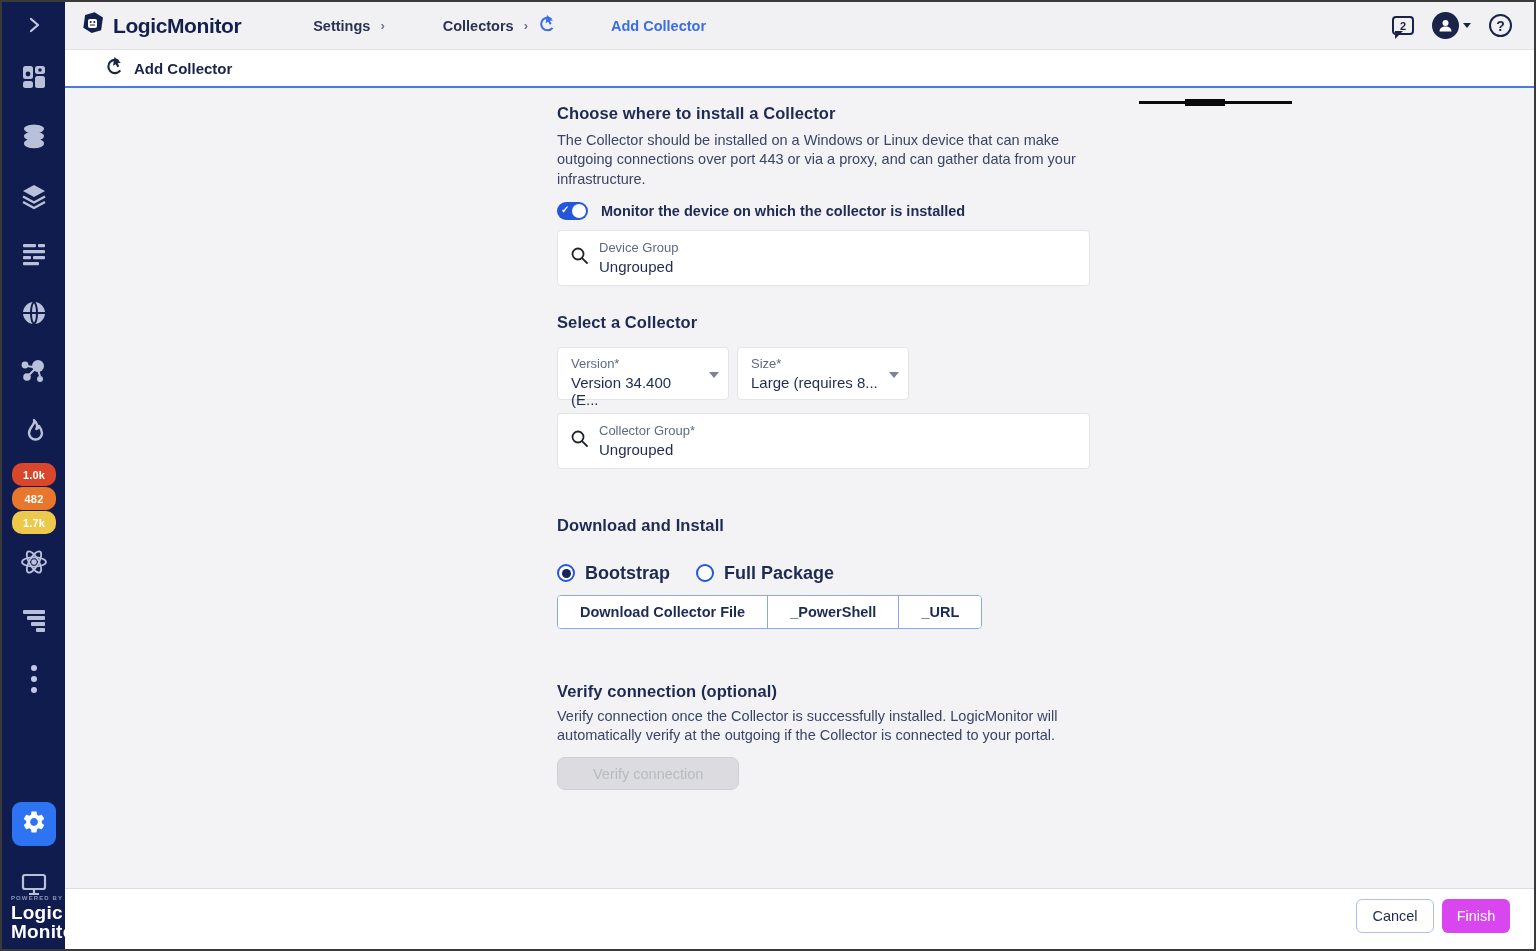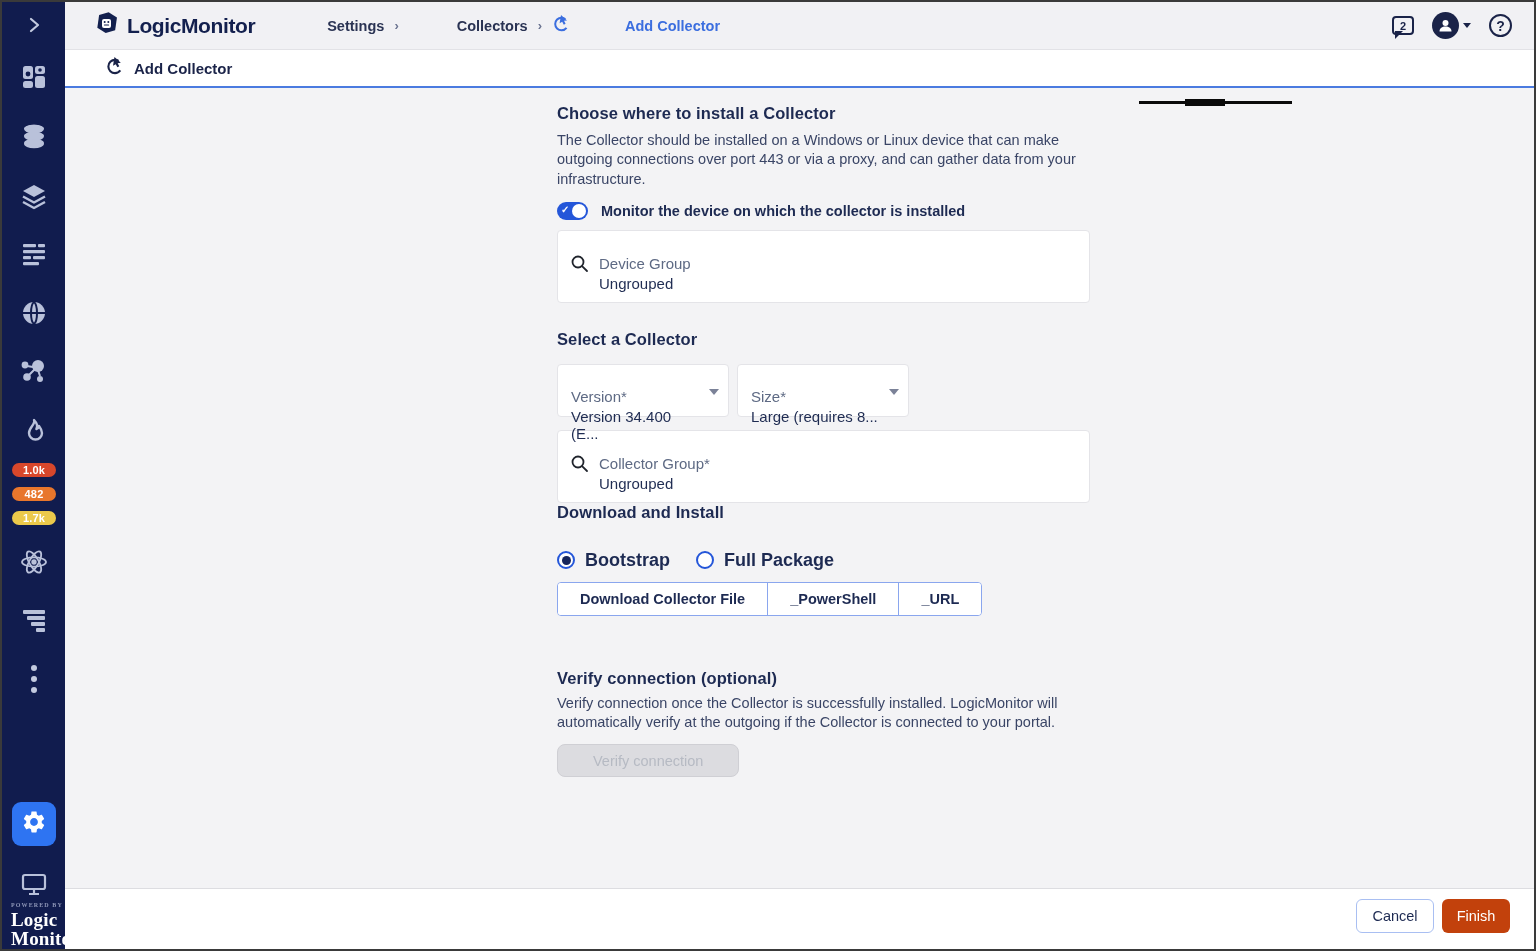--- a/index.html
+++ b/index.html
@@ -10,35 +10,35 @@
     border:2px solid #3a3a3a; overflow:hidden; background:#f3f3f5;
   }
   
   .sidebar {
     position:absolute; left:0; top:0; width:63px; height:100%;
     background:#111c4e; z-index:5;
   }
   .side-icon { position:absolute; left:0; width:63px; display:flex; justify-content:center; cursor:pointer; }
   .side-icon svg { display:block; }
   .badge-pill {
-    position:absolute; left:10px; width:44px; height:14px; border-radius:10px;
+    position:absolute; left:10px; width:44px; height:23px; border-radius:10px;
     color:#fff; font-size:11px; font-weight:bold; display:flex; align-items:center; justify-content:center;
     letter-spacing:.2px;
   }
   .settings-tile {
     position:absolute; left:10px; top:800px; width:44px; height:44px;
     background:#2e74f2; border-radius:9px; display:flex; align-items:center; justify-content:center; cursor:pointer;
   }
-  .powered { position:absolute; left:9px; bottom:1px; line-height:1;font-family:Liberation Serif, serif; }
+  .powered { position:absolute; left:9px; bottom:8px; line-height:1; }
   .powered .pby { color:#8f97b8; font-size:6px; font-weight:bold; letter-spacing:1.1px; margin-bottom:2px; }
   .powered .pl { color:#fff; font-size:19px; font-weight:bold; letter-spacing:.2px; }
   
   .topbar {
     position:absolute; left:63px; top:0; right:0; height:48px; background:#f1f1f4;
-    border-bottom:1px solid #e2e2e6; display:flex; align-items:center; padding:0 22px 0 28px; z-index:4;
+    border-bottom:1px solid #e2e2e6; display:flex; align-items:center; padding:0 22px 0 14px; z-index:4;
   }
   .logo { display:flex; align-items:center; gap:7px; margin-right:24px; }
   .logo-text { font-size:21px; font-weight:bold; color:#13204e; letter-spacing:-0.4px; }
   .crumbs { display:flex; align-items:center; gap:10px; }
   .crumb { font-size:14.5px; font-weight:bold; color:#2a3353; cursor:pointer;margin-left:48px; }
   .crumb-sep { color:#6a7390; font-size:13px; font-weight:bold; }
   .crumb-active { display:flex; align-items:center; gap:6px; color:#3b6edf; cursor:pointer; }
   .crumb-active .crumb { color:#3b6edf; }
   .topbar-right { margin-left:auto; display:flex; align-items:center; gap:18px; }
   .chat-icon { position:relative; width:22px; height:19px; border:2px solid #1a2348; border-radius:4px;
@@ -64,21 +64,21 @@
   h2.sec { font-size:16.5px; font-weight:bold; color:#1d2a52; letter-spacing:.1px; }
   p.desc { font-size:14.5px; color:#3a4566; line-height:1.33; margin-top:8px; }
   .toggle-row { display:flex; align-items:center; gap:13px; margin-top:13px; cursor:pointer; }
   .toggle { position:relative; width:31px; height:18px; border-radius:10px; background:#2456d9; flex:none; }
   .toggle .knob { position:absolute; right:2px; top:2px; width:14px; height:14px; border-radius:50%; background:#fff; }
   .toggle .chk { position:absolute; left:4px; top:2px; color:#fff; font-size:10px; font-weight:bold; }
   .toggle-label { font-size:14.5px; font-weight:bold; color:#1d2a52; }
   .field-card { background:#fff; border:1px solid #e4e4e8; border-radius:4px; display:flex; align-items:center;
     padding:9px 14px 10px 12px; margin-top:10px; min-height:55px; cursor:text; }
   .field-card .sicon { margin-right:10px; flex:none; }
-  .f-label { font-size:15px; color:#5e6a84;margin-top:15px; }
+  .f-label { font-size:13px; color:#5e6a84; }
   .f-value { font-size:15px; color:#1f2c52; margin-top:3px; }
   .dd-row { display:flex; gap:8px; margin-top:15px; }
   .dd { position:relative; width:172px; height:53px; background:#fff; border:1px solid #e4e4e8; border-radius:4px;
     padding:8px 26px 8px 13px; cursor:pointer; }
   .dd .caret { position:absolute; right:9px; top:24px; width:0; height:0; border:5px solid transparent; border-top:6px solid #7b8298; }
   .radio-row { display:flex; align-items:center; gap:26px; margin-top:28px; }
   .radio-item { display:flex; align-items:center; gap:10px; cursor:pointer; }
   .radio { width:18px; height:18px; border-radius:50%; border:2px solid #2456d9; background:#fff; display:flex; align-items:center; justify-content:center; }
   .radio.sel .dot { width:9px; height:9px; border-radius:50%; background:#16255c; }
   .radio-label { font-size:18px; font-weight:bold; color:#1d2a52; }
@@ -86,21 +86,21 @@
   .btn-group .gbtn { font-family:inherit; font-size:14.5px; font-weight:bold; color:#1d2a52; background:#fff; border:none;
     border-right:1px solid #8aa6ee; padding:7px 22px; height:32px; cursor:pointer; }
   .btn-group .gbtn:last-child { border-right:none; }
   .verify-btn { margin-top:12px; background:#dcdce0; border:1px solid #cfcfd4; border-radius:8px;
     color:#b6bac3; font-family:inherit; font-size:14.5px; padding:7px 35px; height:33px; cursor:default; }
   
   .footer { position:absolute; left:63px; bottom:0; right:0; height:61px; background:#fff; border-top:1px solid #dddde1;
     display:flex; align-items:center; justify-content:flex-end; gap:8px; padding:0 24px 6px 0; }
   .btn-cancel { background:#fff; border:1px solid #a9bff2; border-radius:6px; color:#1d2a52; font-family:inherit;
     font-size:14.5px; font-weight:normal; width:78px; height:34px; cursor:pointer; }
-  .btn-finish { background:#c2410c; border:none; border-radius:6px; color:#fff; font-family:inherit;
+  .btn-finish { background:#d946ef; border:none; border-radius:6px; color:#fff; font-family:inherit;
     font-size:14.5px; width:68px; height:34px; cursor:pointer; }
 </style>
 </head>
 <body>
 
 <div class="screen">
 
   <nav class="sidebar">
     <div class="side-icon" style="top:14px">
       <svg width="18" height="18" viewBox="0 0 18 18">
@@ -318,21 +318,21 @@
                 <path d="M12.3 12.3L17 17"></path>
             </svg>
           </span>
           <span>
             <div class="f-label">Collector Group*</div>
             <div class="f-value">Ungrouped</div>
           </span>
         </div>
       </section>
 
-      <section style="">
+      <section style="margin-top:47px">
         <h2 class="sec">Download and Install</h2>
         <div class="radio-row">
           <label class="radio-item">
             <span class="radio sel">
                 <span class="dot"></span>
               </span>
             <span class="radio-label">Bootstrap</span>
           </label>
           <label class="radio-item">
             <span class="radio"></span>

